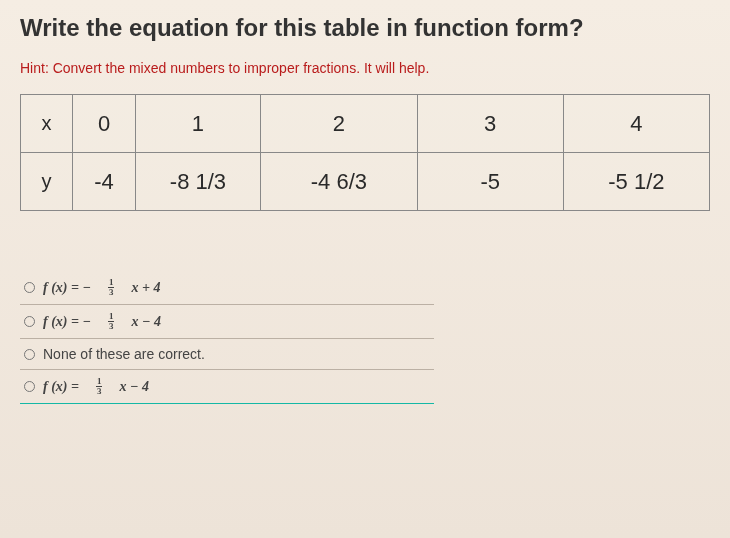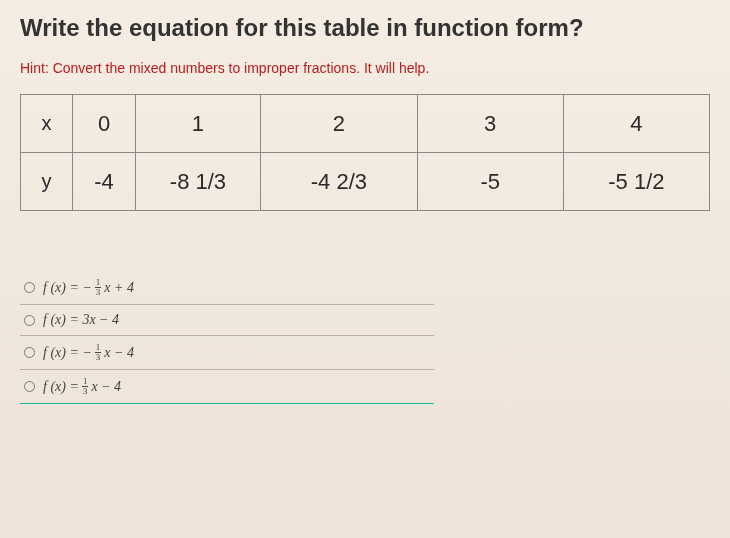--- a/index.html
+++ b/index.html
@@ -68,21 +68,22 @@
       height: 11px;
       border: 1.5px solid #777;
       border-radius: 50%;
       flex-shrink: 0;
       background: transparent;
     }
     .eq {
       font-style: italic;
       display: inline-flex;
       align-items: center;
-      gap: 1px;
+      gap: 15px;
+      font-weight: bold;
     }
     .frac {
       display: inline-flex;
       flex-direction: column;
       font-size: 9px;
       line-height: 1;
       text-align: center;
       font-style: normal;
       margin: 0 2px;
       vertical-align: middle;
@@ -113,58 +114,58 @@
     <td class="c0">0</td>
     <td class="c1">1</td>
     <td class="c2">2</td>
     <td class="c3">3</td>
     <td class="c4">4</td>
   </tr>
   <tr>
     <td class="label-cell">y</td>
     <td class="c0">-4</td>
     <td class="c1">-8 1/3</td>
-    <td class="c2">-4 2/3</td>
+    <td class="c2">-4 6/3</td>
     <td class="c3">-5</td>
     <td class="c4">-5 1/2</td>
   </tr>
 </tbody>
   </table>
 
 <div class="options">
 
   <div class="option-row">
     <span class="radio"></span>
     <span class="eq">
       <span>f (x) = −</span>
       <span class="frac">
         <span class="num">1</span>
         <span class="den">3</span>
       </span>
       <span class="var">x + 4</span>
     </span>
   </div>
 
-  <div class="option-row">
-    <span class="radio"></span>
-    <span class="eq">f (x) = 3x − 4</span>
-  </div>
 
   <div class="option-row">
     <span class="radio"></span>
     <span class="eq">
       <span>f (x) = −</span>
       <span class="frac">
         <span class="num">1</span>
         <span class="den">3</span>
       </span>
       <span class="var">x − 4</span>
     </span>
   </div>
 
+  <div class="option-row">
+    <span class="radio"></span>
+    <span class="plain-option">None of these are correct.</span>
+  </div>
 
   <div class="option-row">
     <span class="radio"></span>
     <span class="eq">
       <span>f (x) = </span>
       <span class="frac">
         <span class="num">1</span>
         <span class="den">3</span>
       </span>
       <span class="var">x − 4</span>

